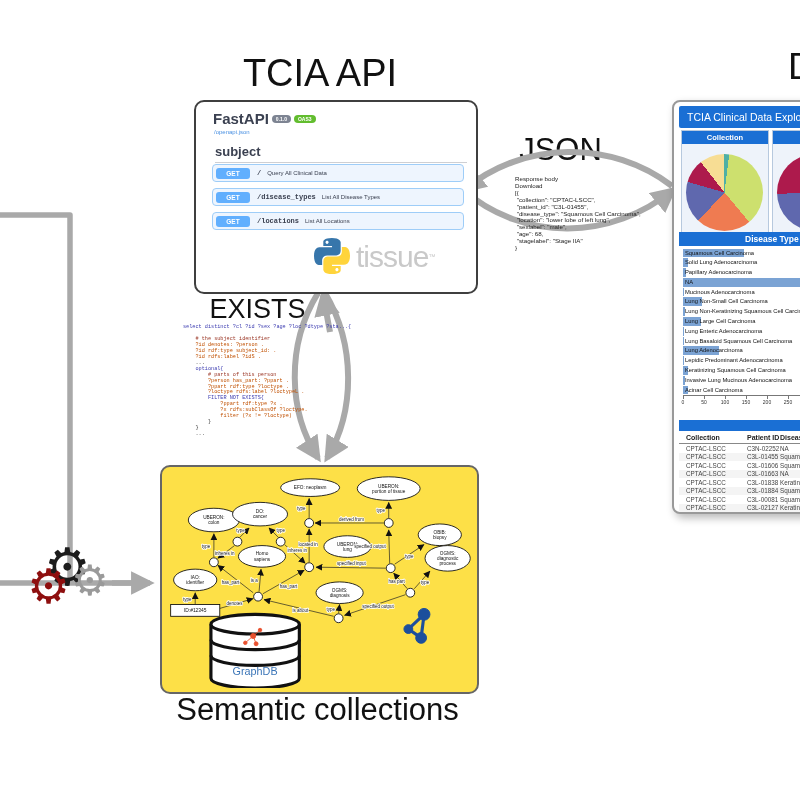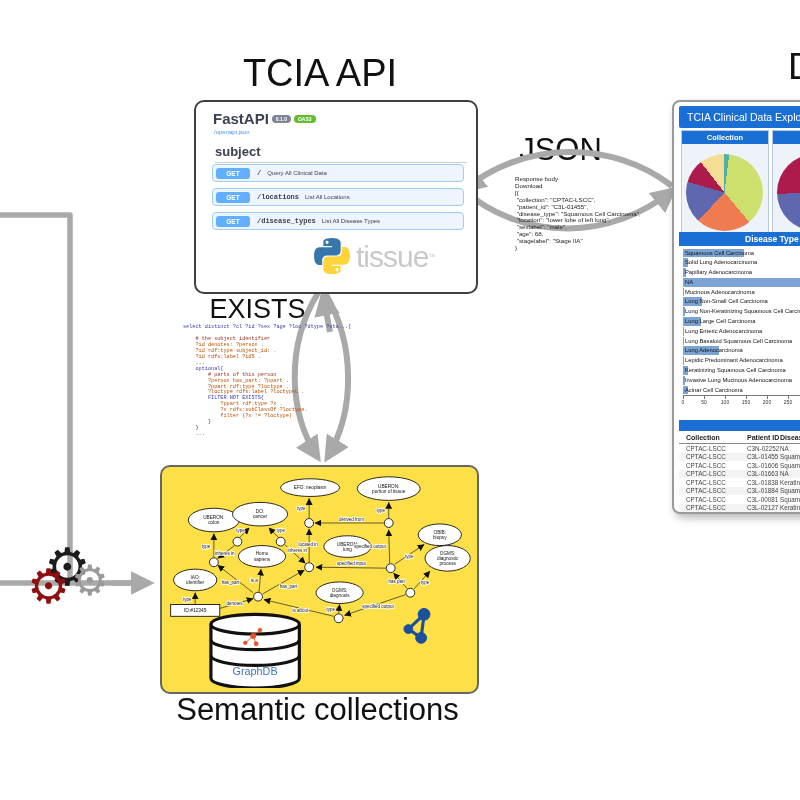--- a/index.html
+++ b/index.html
@@ -127,27 +127,27 @@
     <div class="openapi-link">/openapi.json</div>
     <div class="default-sec">subject</div>
     <div id="endpoint-list">
         <div class="ep-row">
           <span class="ep-get">GET</span>
           <span class="ep-path">/</span>
           <span class="ep-sum">Query All Clinical Data</span>
         </div>
         <div class="ep-row">
           <span class="ep-get">GET</span>
+          <span class="ep-path">/disease_types</span>
+          <span class="ep-sum">List All Disease Types</span>
+        </div>
+        <div class="ep-row">
+          <span class="ep-get">GET</span>
           <span class="ep-path">/locations</span>
           <span class="ep-sum">List All Locations</span>
-        </div>
-        <div class="ep-row">
-          <span class="ep-get">GET</span>
-          <span class="ep-path">/disease_types</span>
-          <span class="ep-sum">List All Disease Types</span>
         </div>
       </div>
     <div class="python-row">
       <svg width="36" height="36" viewBox="0 0 24 24">
         <path fill="#3776ab" d="M11.914 0C5.82 0 6.2 2.656 6.2 2.656l.007 2.752h5.814v.826H3.9S0 5.789 0 11.969c0 6.18 3.403 5.96 3.403 5.96h2.03v-2.867s-.109-3.42 3.35-3.42h5.766s3.24.052 3.24-3.148V3.202S18.28 0 11.913 0zM8.708 1.85c.578 0 1.046.47 1.046 1.052 0 .581-.468 1.051-1.046 1.051-.579 0-1.046-.47-1.046-1.051 0-.582.467-1.052 1.046-1.052z"></path>
         <path fill="#ffd43b" d="M12.087 24c6.092 0 5.712-2.656 5.712-2.656l-.007-2.752h-5.814v-.826h8.123s3.9.445 3.9-5.735c0-6.18-3.404-5.96-3.404-5.96h-2.03v2.867s.109 3.42-3.35 3.42H9.452s-3.24-.052-3.24 3.148v5.292S5.72 24 12.087 24zm3.206-1.85c-.579 0-1.046-.47-1.046-1.052 0-.581.467-1.051 1.046-1.051.578 0 1.046.47 1.046 1.051 0 .582-.468 1.052-1.046 1.052z"></path>
       </svg>
       <span class="py-word"><span>tissue</span><span class="py-tm">™</span></span>
     </div>
   </div>

